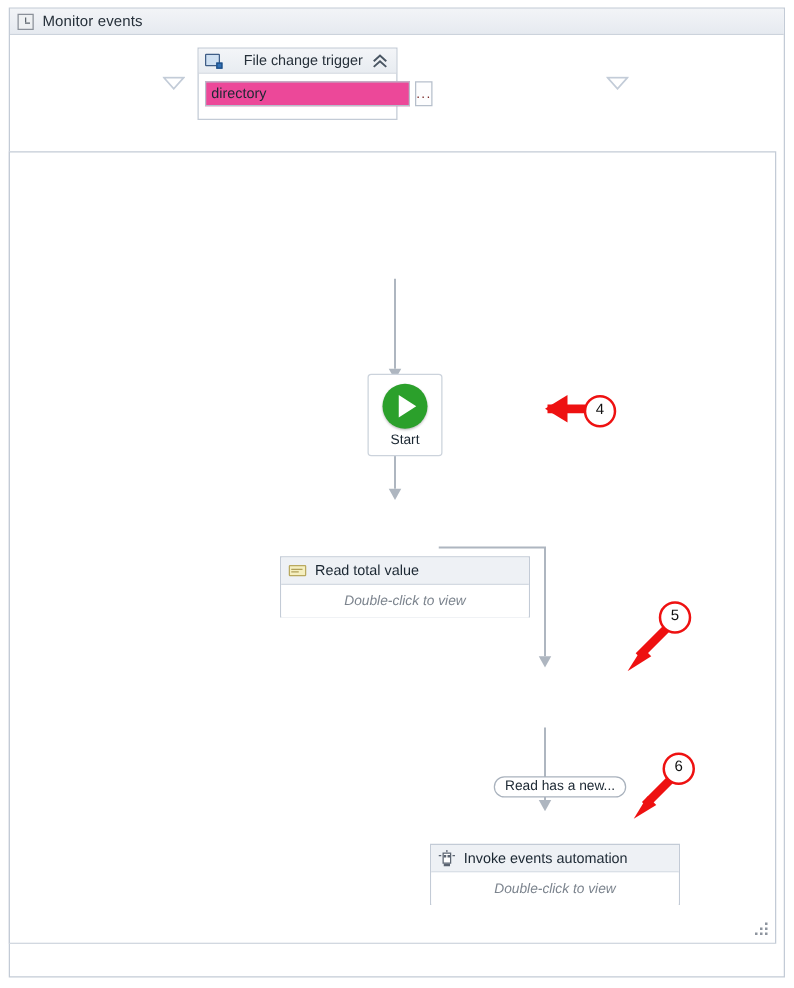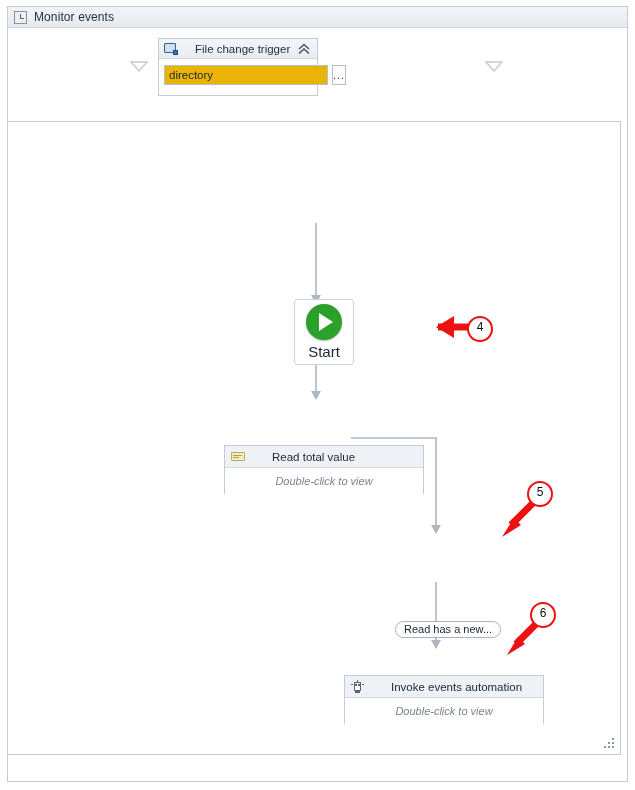--- a/index.html
+++ b/index.html
@@ -69,21 +69,21 @@
   .ico-monitor .scr{
     position:absolute;left:0;top:0;width:12px;height:10px;
     border:1px solid #3f5d86;background:#cfe0f2;box-sizing:border-box;border-radius:1px;
   }
   .ico-monitor .dot{
     position:absolute;right:-1px;bottom:0px;width:5px;height:5px;background:#2f6fb5;
     border:1px solid #1f4e84;box-sizing:border-box;
   }
   .trigger-body{display:flex;align-items:center;gap:4px;padding:6px 5px;box-sizing:border-box;}
   .inp{
-    flex:1;height:20px;border:1px solid #b6bfcb;background:#eab308;box-sizing:border-box;
+    flex:1;height:20px;border:1px solid #b6bfcb;background:#ec4899;box-sizing:border-box;
     font-size:11.5px;color:#1b2732;padding:0 4px;line-height:18px;outline:none;
     font-family:"Liberation Sans",sans-serif;
   }
   .btn-ellipsis{
     width:20px;height:20px;border:1px solid #b6bfcb;background:#fdfdfe;box-sizing:border-box;
     font-size:11px;color:#7a2a2a;line-height:16px;text-align:center;cursor:pointer;
     letter-spacing:1px;padding:0;font-family:"Liberation Sans",sans-serif;
   }
   .tri-outline{
     position:absolute;width:18px;height:11px;
@@ -115,30 +115,30 @@
   }
   .play{
     width:36px;height:36px;border-radius:50%;background:#2ba02b;
     box-shadow:0 1px 2px rgba(0,0,0,.28);position:relative;
   }
   .play:after{
     content:"";position:absolute;left:13px;top:9px;width:0;height:0;
     border-top:9px solid transparent;border-bottom:9px solid transparent;
     border-left:14px solid #ffffff;
   }
-  .node-start .lbl{font-size:15px;color:#1b2732;}
+  .node-start .lbl{font-size:11px;color:#1b2732;}
 
   .task{
     border:1px solid #c3cbd6;background:#ffffff;
   }
   .task-head{
     height:22px;background:#eef1f5;border-bottom:1px solid #d4dae2;
     display:flex;align-items:center;gap:7px;padding:0 6px;box-sizing:border-box;
   }
-  .task-head .ttl{font-size:11.5px;color:#1b2732;white-space:nowrap;margin-left:20px;}
+  .task-head .ttl{font-size:11.5px;color:#1b2732;white-space:nowrap;}
   .task-body{
     height:26px;display:flex;align-items:center;justify-content:center;background:#ffffff;
   }
   .task-body .hint{
     font-size:11px;color:#7c848e;font-style:italic;
   }
 
   .node-read{left:216px;top:303px;width:200px;height:49px;}
   .node-invoke{left:336px;top:533px;width:200px;height:49px;}
 

